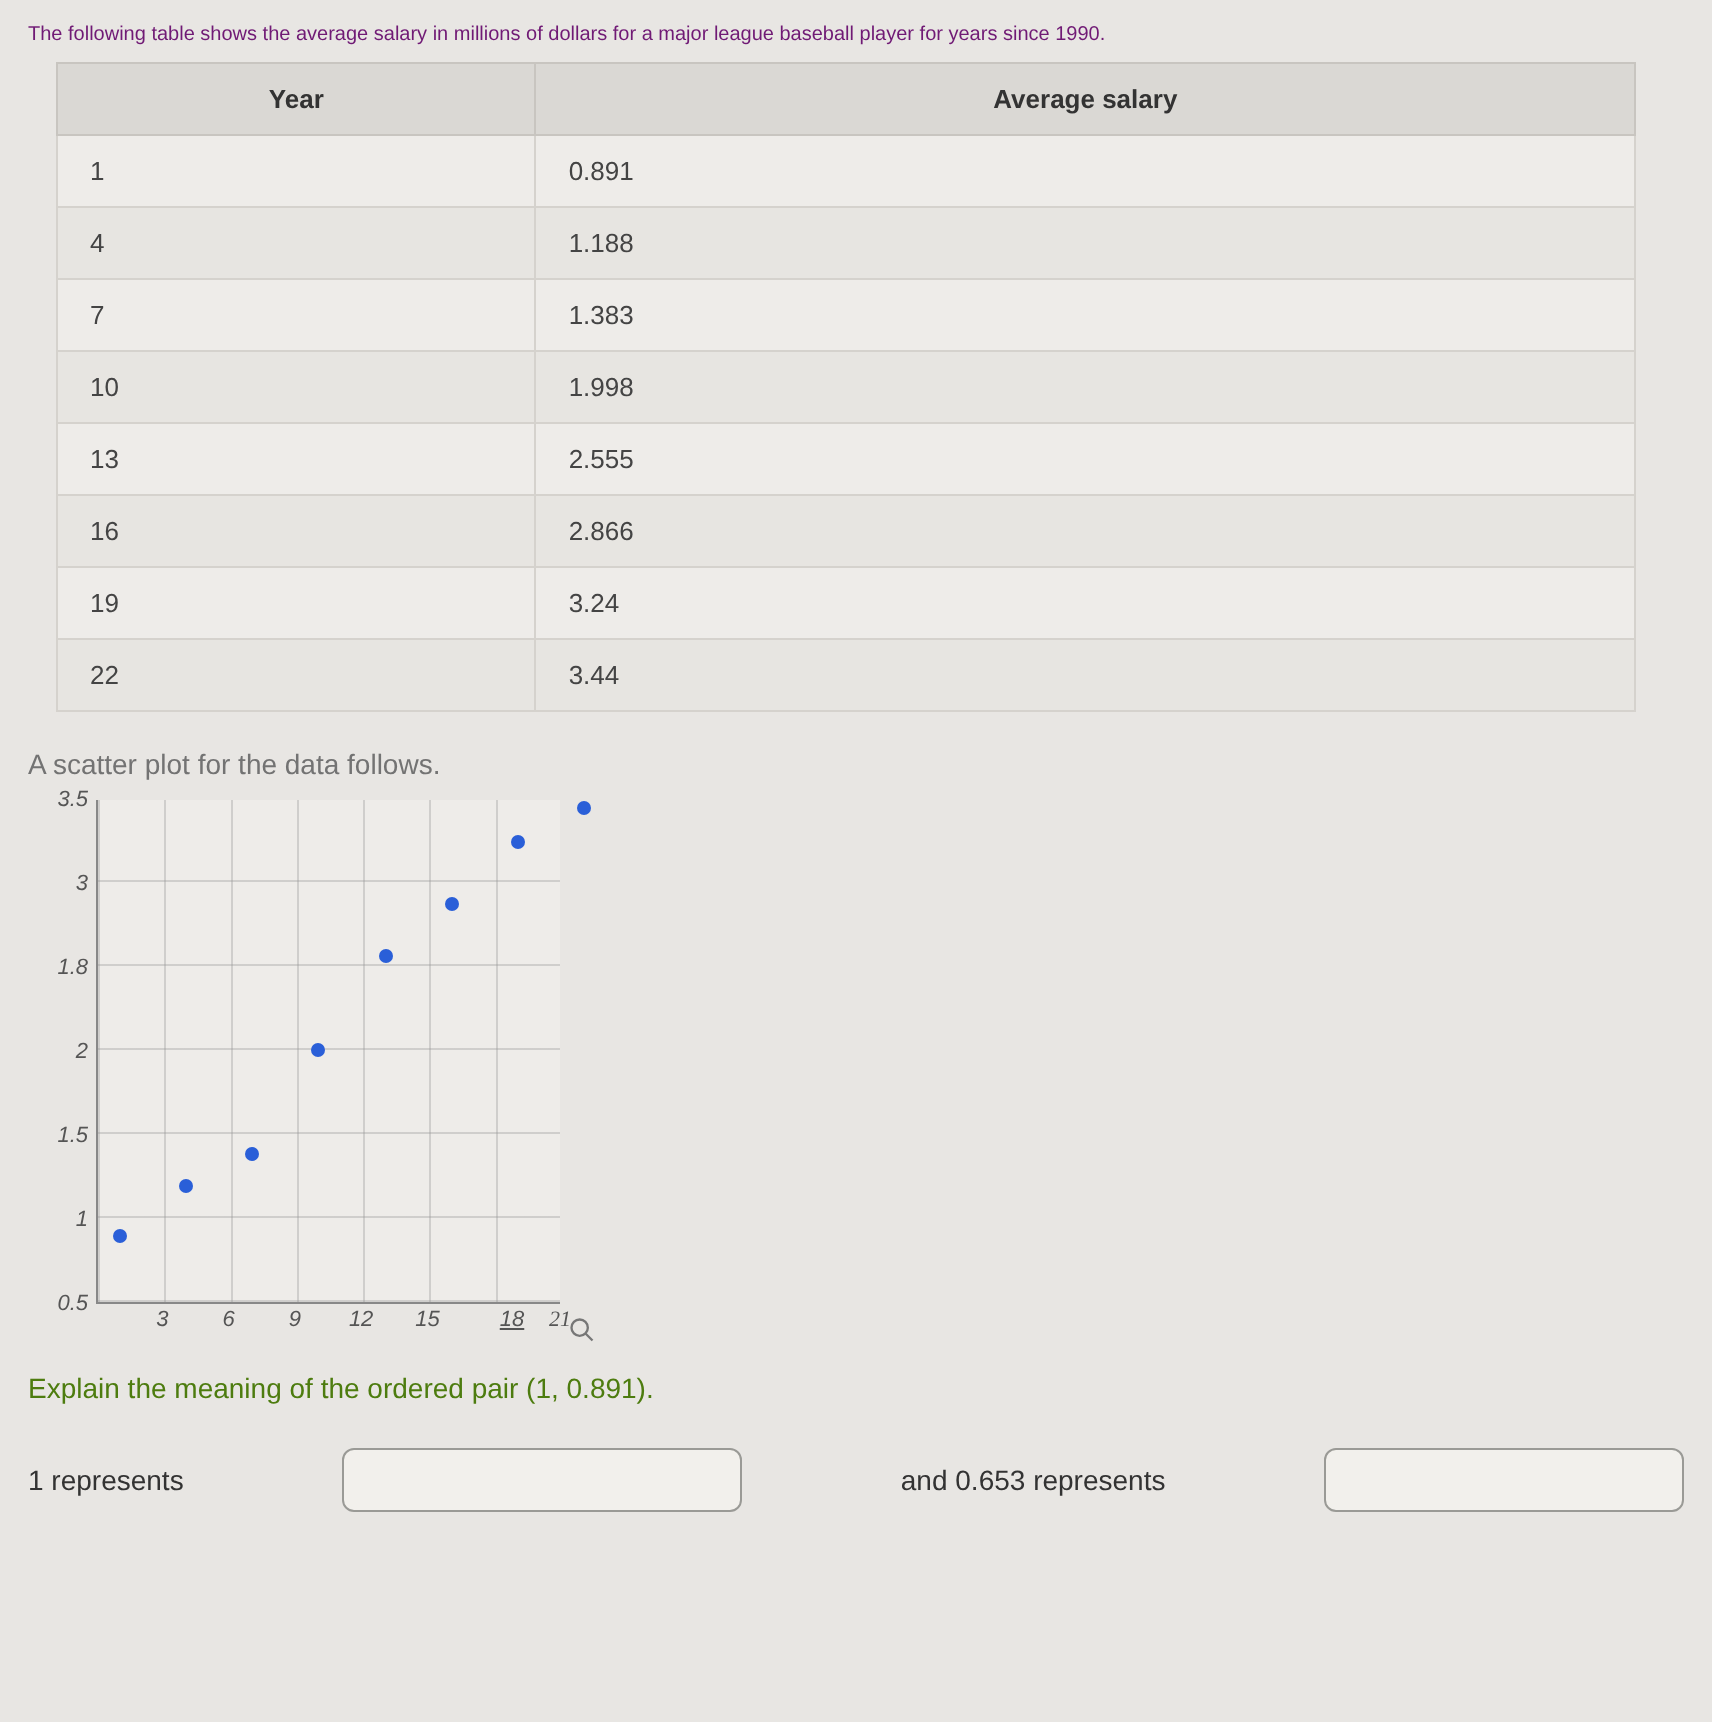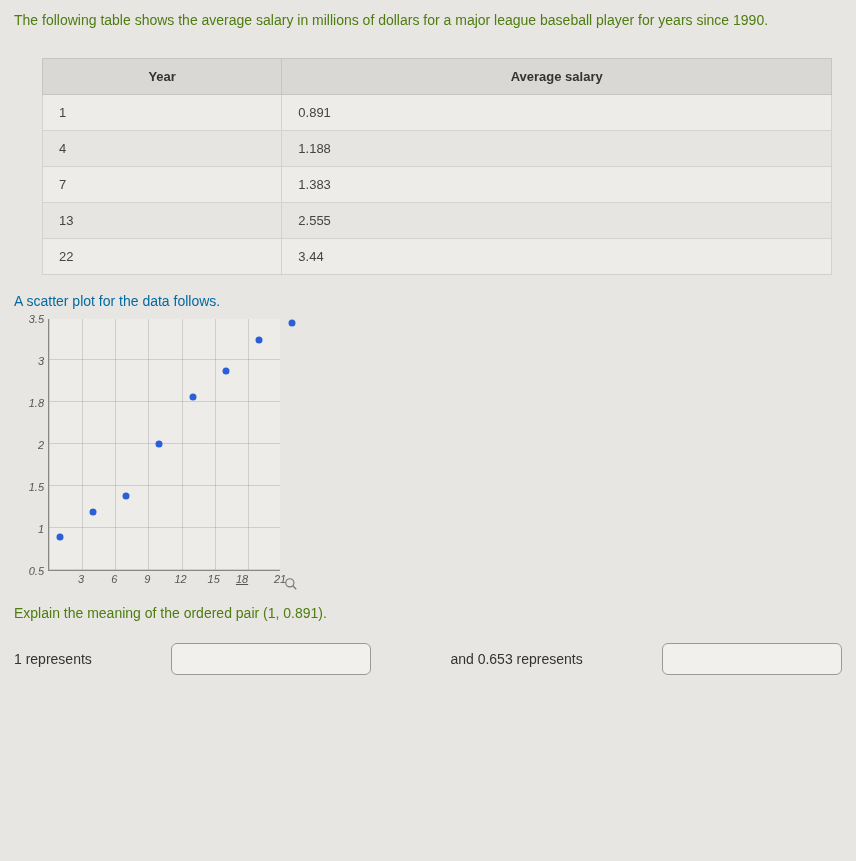--- a/index.html
+++ b/index.html
@@ -5,28 +5,28 @@
   * { box-sizing: border-box; }
   body {
     margin: 0;
     padding: 12px 14px;
     font-family: Arial, Helvetica, sans-serif;
     background: #e8e6e3;
     color: #333;
     width: 856px;
   }
   .intro {
-    font-size: 14px;
-    color: #4d7c0f;
-    margin-bottom: 30px;
+    font-size: 10px;
+    color: #701a75;
+    margin-bottom: 8px;
   }
   .data-table {
     width: 100%;
     border-collapse: collapse;
-    margin: 0 0 18px 28px;
+    margin: 0 0 18px 14px;
     background: #15803d;
     width: 790px;
     padding-left: 36px;
   }
   .data-table th {
     background: #dad8d4;
     font-weight: bold;
     font-size: 13px;
     text-align: center;
     padding: 10px 8px;
@@ -37,21 +37,21 @@
     font-size: 13px;
     border: 1px solid #d5d2cd;
     text-align: left;
     color: #444;
   }
   .data-table tr:nth-child(even) td { background: #e7e5e1; }
   .data-table tr:nth-child(odd) td { background: #eeece9; }
 
   .scatter-caption {
     font-size: 14px;
-    color: #0369a1;
+    color: #737373;
     margin: 8px 0 6px 0;
   }
 
   .chart-wrap {
     position: relative;
     width: 280px;
     height: 280px;
     margin-bottom: 8px;
   }
   .chart-area {
@@ -145,22 +145,34 @@
       </tr>
       <tr>
         <td>4</td>
         <td>1.188</td>
       </tr>
       <tr>
         <td>7</td>
         <td>1.383</td>
       </tr>
       <tr>
+        <td>10</td>
+        <td>1.998</td>
+      </tr>
+      <tr>
         <td>13</td>
         <td>2.555</td>
+      </tr>
+      <tr>
+        <td>16</td>
+        <td>2.866</td>
+      </tr>
+      <tr>
+        <td>19</td>
+        <td>3.24</td>
       </tr>
       <tr>
         <td>22</td>
         <td>3.44</td>
       </tr>
     </tbody>
 </table>
 
 <div class="scatter-caption">A scatter plot for the data follows.</div>
 
@@ -186,22 +198,22 @@
     <div class="y-tick" style="top: 172px;">1.5</div>
     <div class="y-tick" style="top: 130px;">2</div>
     <div class="y-tick" style="top: 88px;">1.8</div>
     <div class="y-tick" style="top: 46px;">3</div>
     <div class="y-tick" style="top: 4px;">3.5</div>
     <div class="x-tick" style="left: 67.1429px;">3</div>
     <div class="x-tick" style="left: 100.286px;">6</div>
     <div class="x-tick" style="left: 133.429px;">9</div>
     <div class="x-tick" style="left: 166.571px;">12</div>
     <div class="x-tick" style="left: 199.714px;">15</div>
-    <div class="x-tick" style="left: 228px; text-decoration: underline;">18</div>
-    <div class="x-tick" style="left: 266px;">21</div>
+    <div class="x-tick" style="left: 242px; text-decoration: underline;">18</div>
+    <div class="x-tick" style="left: 266px; font-family: Liberation Serif, serif;">21</div>
   </div>
 
 <div class="explain">Explain the meaning of the ordered pair (1, 0.891).</div>
 
 <div class="answer-row">
   <span>1 represents</span>
   <input class="in1" type="text" style="">
   <span>and 0.653 represents</span>
   <input class="in2" type="text" style="">
 </div>

